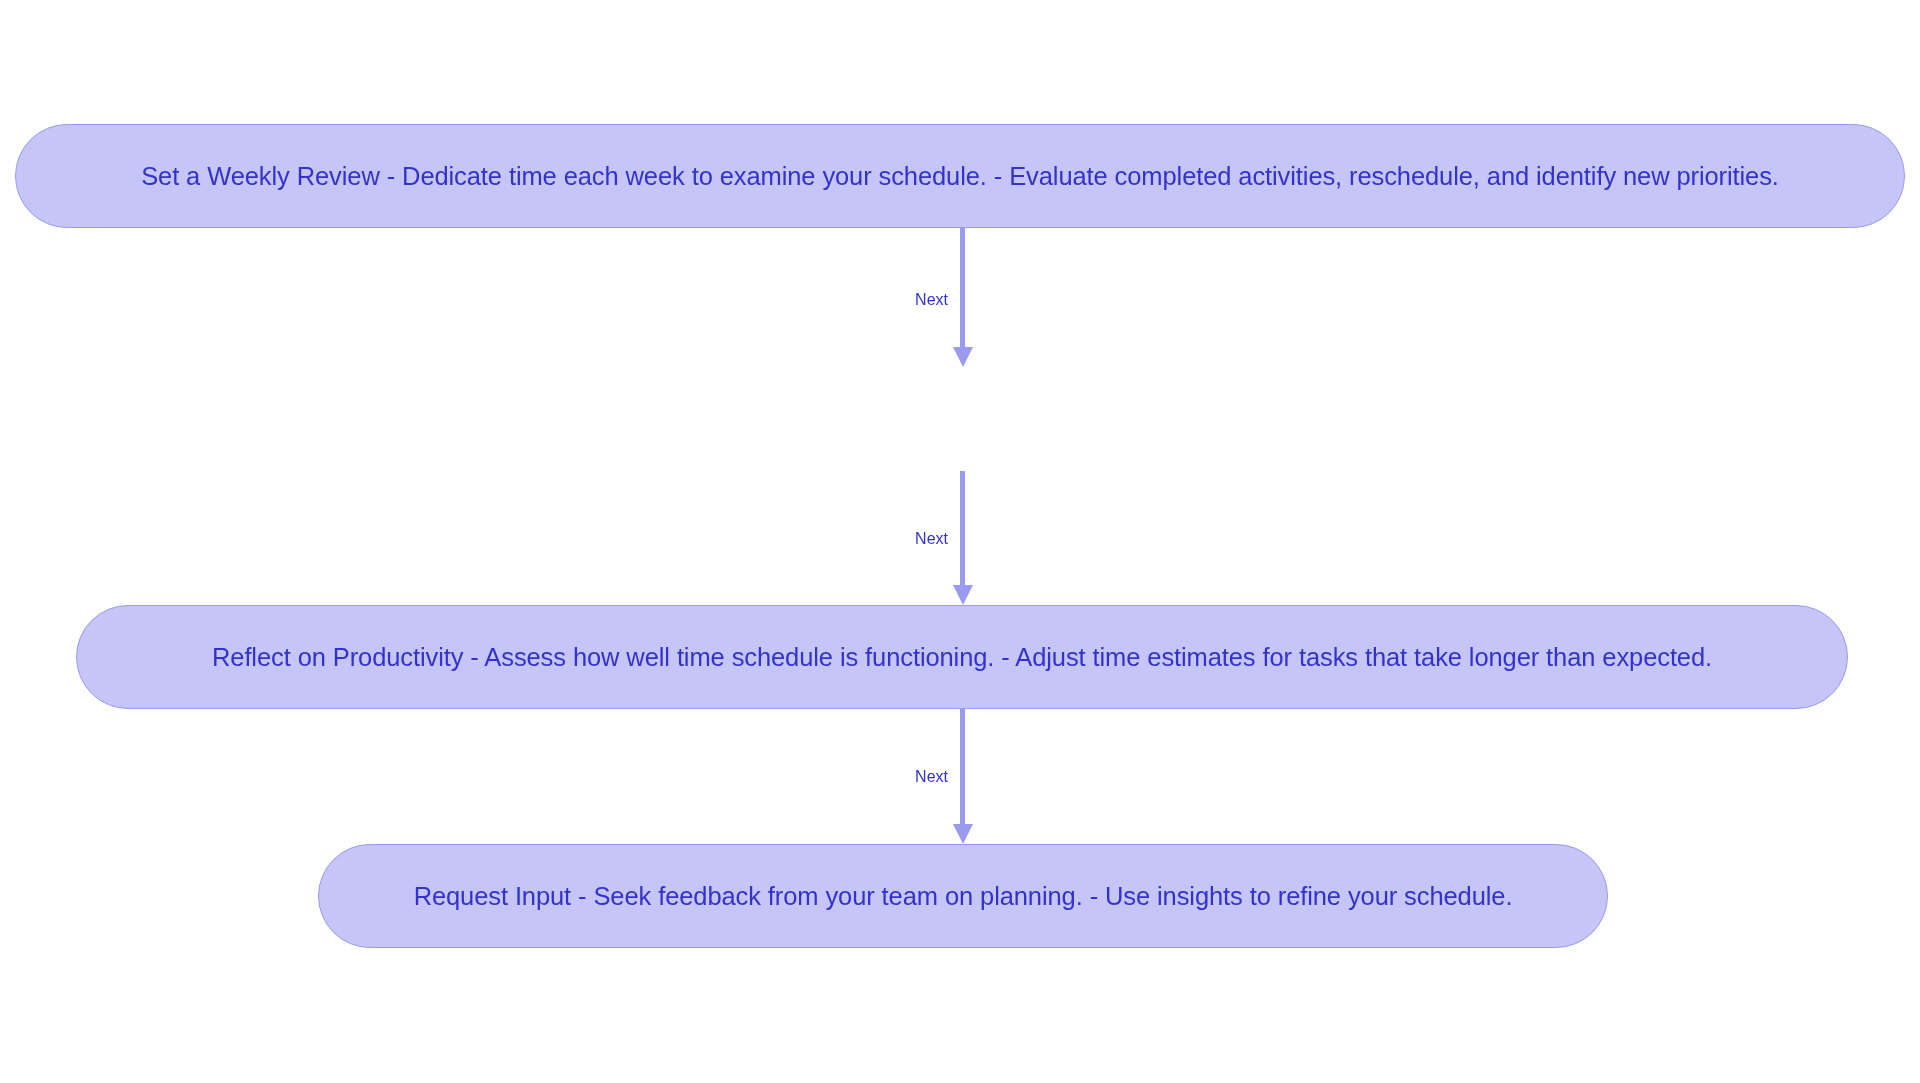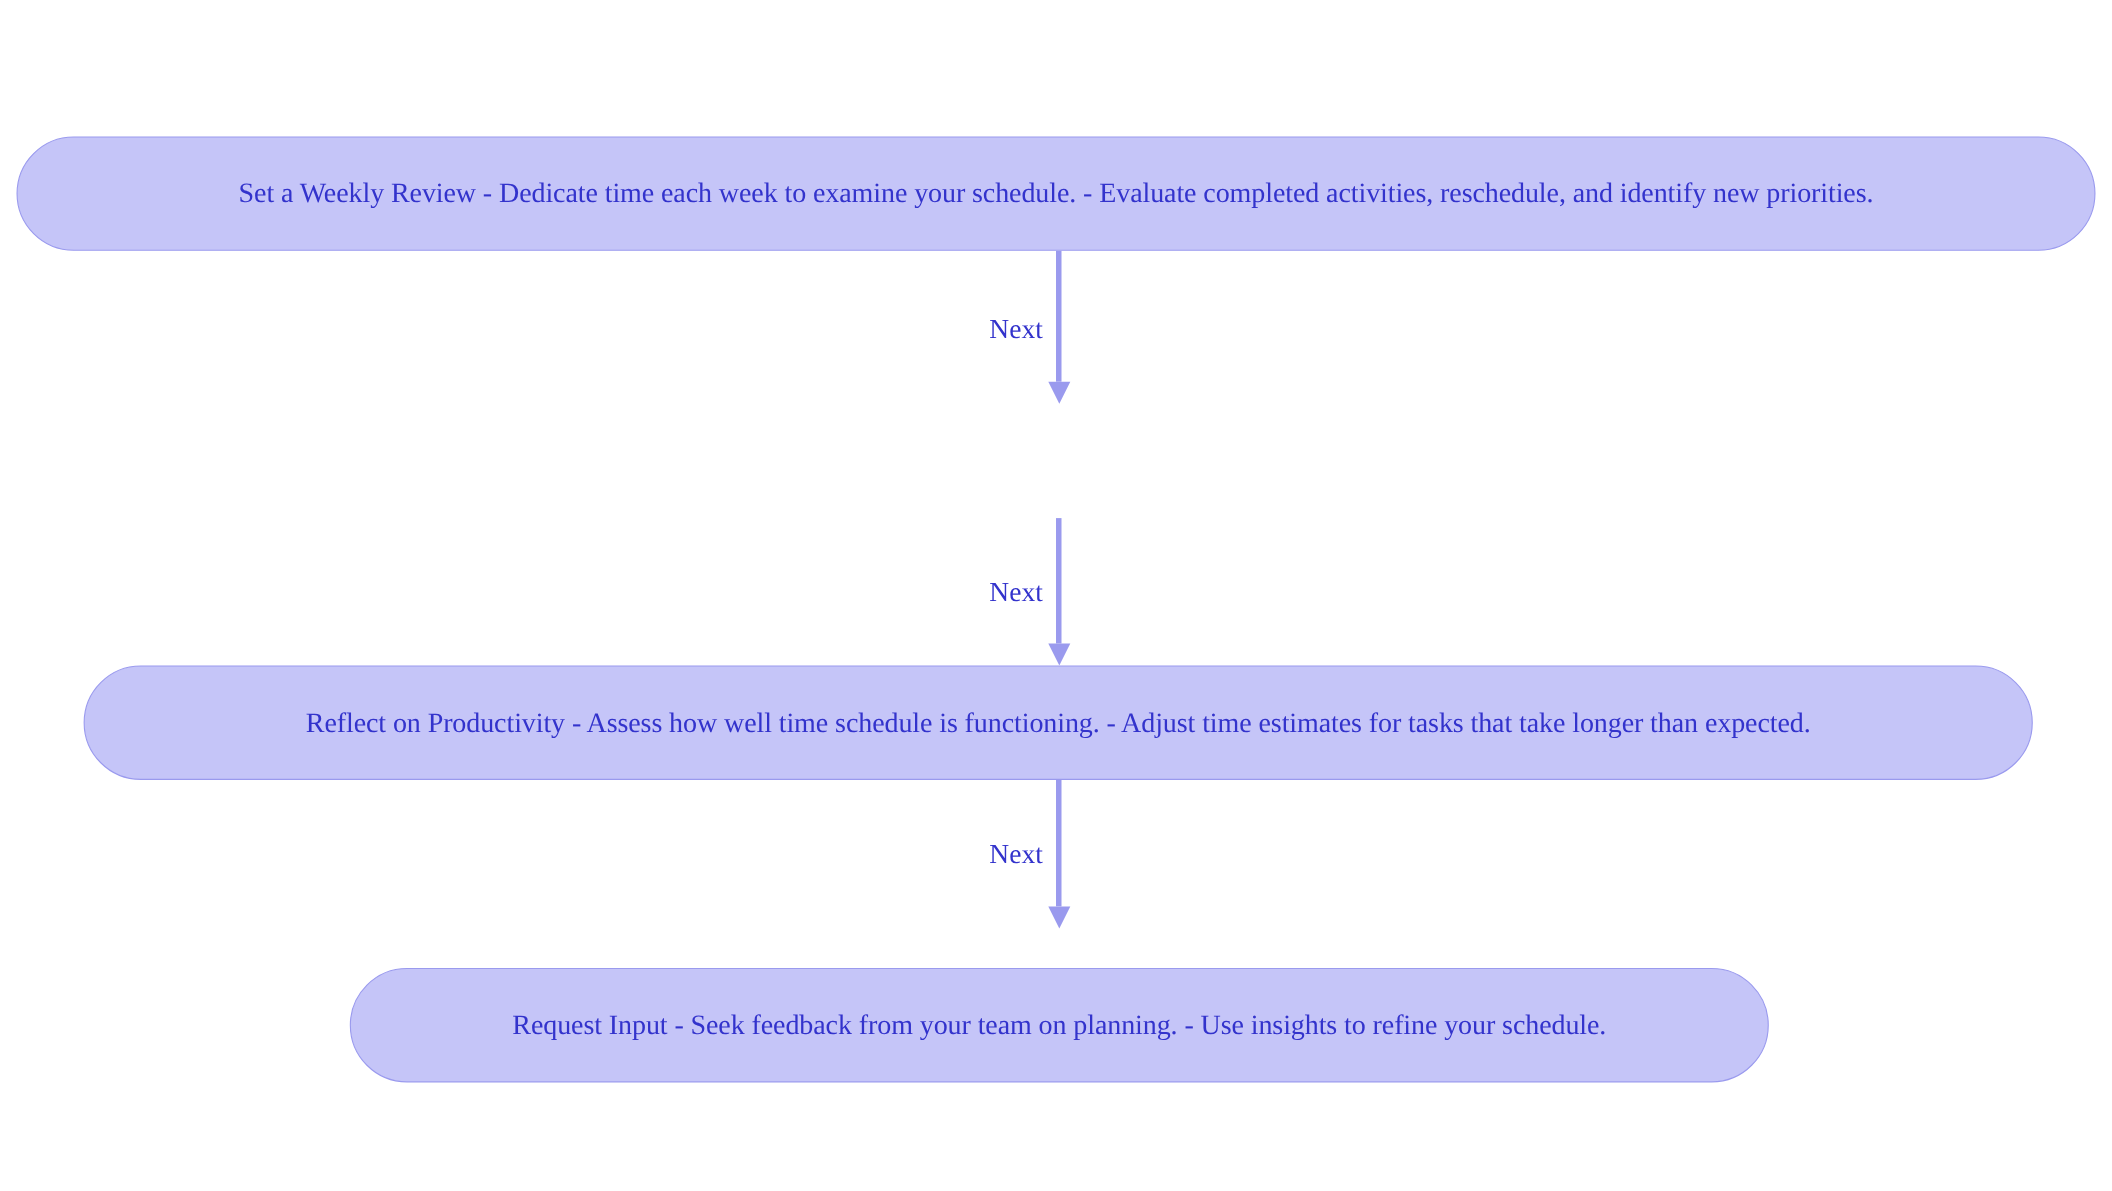--- a/index.html
+++ b/index.html
@@ -13,21 +13,20 @@
     height: 1083px;
     font-family: "Liberation Sans", sans-serif;
     overflow: hidden;
   }
 
   #canvas {
     position: relative;
     width: 1920px;
     height: 830px;
     background: #ffffff;
-    font-family: Liberation Serif, serif;
   }
 
   
   .node {
     position: absolute;
     box-sizing: border-box;
     display: flex;
     align-items: center;
     justify-content: center;
     background: #c5c5f8;
@@ -42,21 +41,21 @@
     font-weight: 400;
     line-height: 1.2;
     white-space: nowrap;
     letter-spacing: -0.1px;
     text-align: center;
   }
 
   .node-1 { left: 15px;  top: 124px; width: 1890px; }
   .node-2 { left: 191px; top: 367px; width: 1543px; }
   .node-3 { left: 76px;  top: 605px; width: 1772px; }
-  .node-4 { left: 318px; top: 844px; width: 1290px; margin-top: 36px; }
+  .node-4 { left: 318px; top: 844px; width: 1290px; }
 
   
   .connector {
     position: absolute;
     left: 953px;
     width: 20px;
   }
   .connector .line {
     position: absolute;
     left: 7px;
@@ -69,21 +68,21 @@
     left: 0px;
     width: 0;
     height: 0;
     border-left: 10px solid transparent;
     border-right: 10px solid transparent;
     border-top: 20px solid #9a9aee;
   }
   .edge-label {
     position: absolute;
     color: #3333cc;
-    font-size: 25px;
+    font-size: 16px;
     line-height: 1;
     white-space: nowrap;
     text-align: right;
     transform: translate(-100%, -50%);
   }
 
   
   .connector-1 { top: 228px; height: 139px; }
   .connector-1 .line { height: 119px; }
   .connector-1 .head { top: 119px; }

